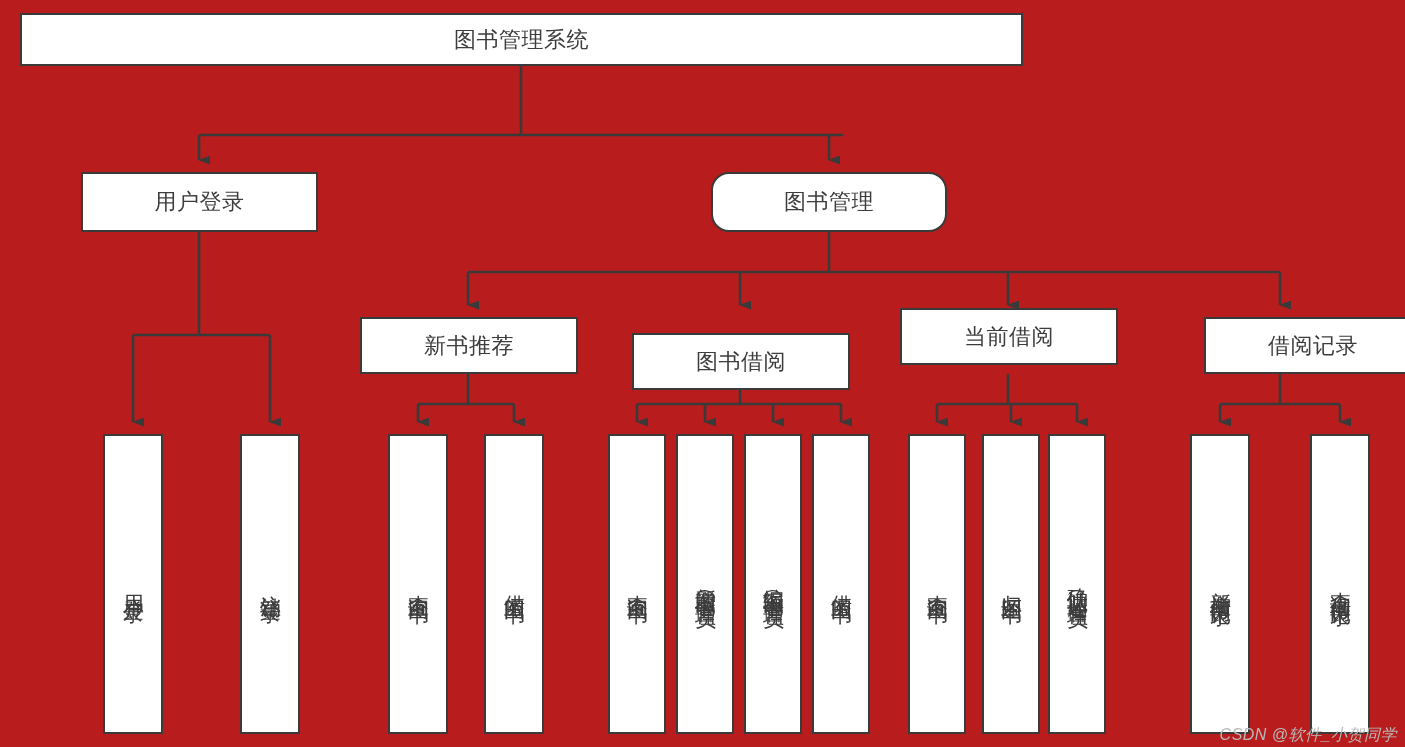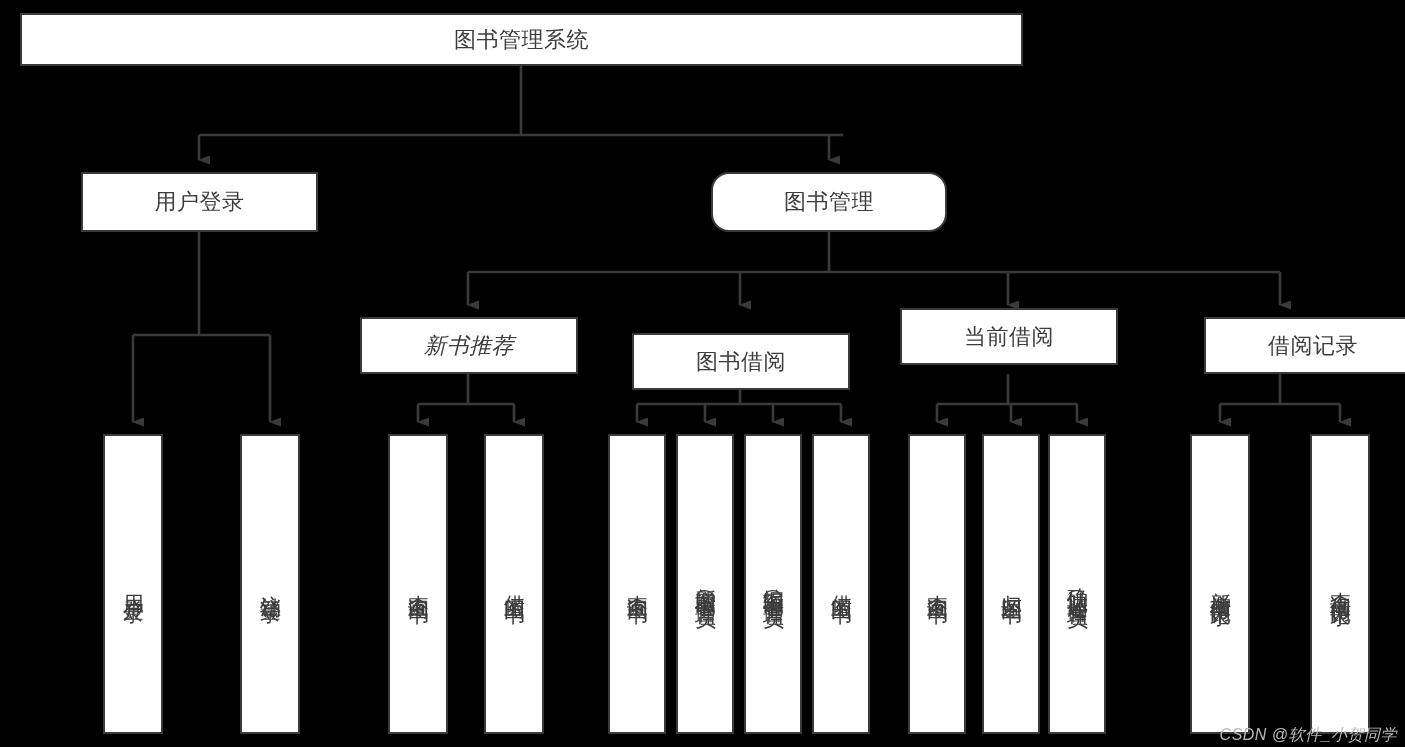--- a/index.html
+++ b/index.html
@@ -8,21 +8,21 @@
     padding: 0;
     background: #ffffff;
   }
   body {
     font-family: "Liberation Sans", "DejaVu Sans", sans-serif;
   }
   #canvas {
     position: relative;
     width: 1405px;
     height: 747px;
-    background: #000000;
+    background: #b91c1c;
     overflow: hidden;
   }
   #svg-layer {
     position: absolute;
     left: 0;
     top: 0;
     width: 1405px;
     height: 747px;
   }
   .node {
@@ -130,21 +130,21 @@
   <div id="nodes-container">
       <div class="node horizontal" style="left: 20px; top: 13px; width: 1003px; height: 53px; border-color: rgb(58, 58, 58); background: rgb(255, 255, 255); color: rgb(60, 60, 60);">
         <span class="label">图书管理系统</span>
       </div>
       <div class="node horizontal" style="left: 81px; top: 172px; width: 237px; height: 60px; border-color: rgb(58, 58, 58); background: rgb(255, 255, 255); color: rgb(60, 60, 60);">
         <span class="label">用户登录</span>
       </div>
       <div class="node horizontal" style="left: 711px; top: 172px; width: 236px; height: 60px; border-color: rgb(58, 58, 58); background: rgb(255, 255, 255); color: rgb(60, 60, 60); border-radius: 18px;">
         <span class="label">图书管理</span>
       </div>
-      <div class="node horizontal" style="left: 360px; top: 317px; width: 218px; height: 57px; border-color: rgb(58, 58, 58); background: rgb(255, 255, 255); color: rgb(60, 60, 60); font-style: italic;">
+      <div class="node horizontal" style="left: 360px; top: 317px; width: 218px; height: 57px; border-color: rgb(58, 58, 58); background: rgb(255, 255, 255); color: rgb(60, 60, 60);">
         <span class="label">新书推荐</span>
       </div>
       <div class="node horizontal" style="left: 632px; top: 325px; width: 218px; height: 57px; border-color: rgb(58, 58, 58); background: rgb(255, 255, 255); color: rgb(60, 60, 60); margin-top: 8px;">
         <span class="label">图书借阅</span>
       </div>
       <div class="node horizontal" style="left: 900px; top: 308px; width: 218px; height: 57px; border-color: rgb(58, 58, 58); background: rgb(255, 255, 255); color: rgb(60, 60, 60);">
         <span class="label">当前借阅</span>
       </div>
       <div class="node horizontal" style="left: 1172px; top: 317px; width: 218px; height: 57px; border-color: rgb(58, 58, 58); background: rgb(255, 255, 255); color: rgb(60, 60, 60); margin-left: 32px;">
         <span class="label">借阅记录</span>

